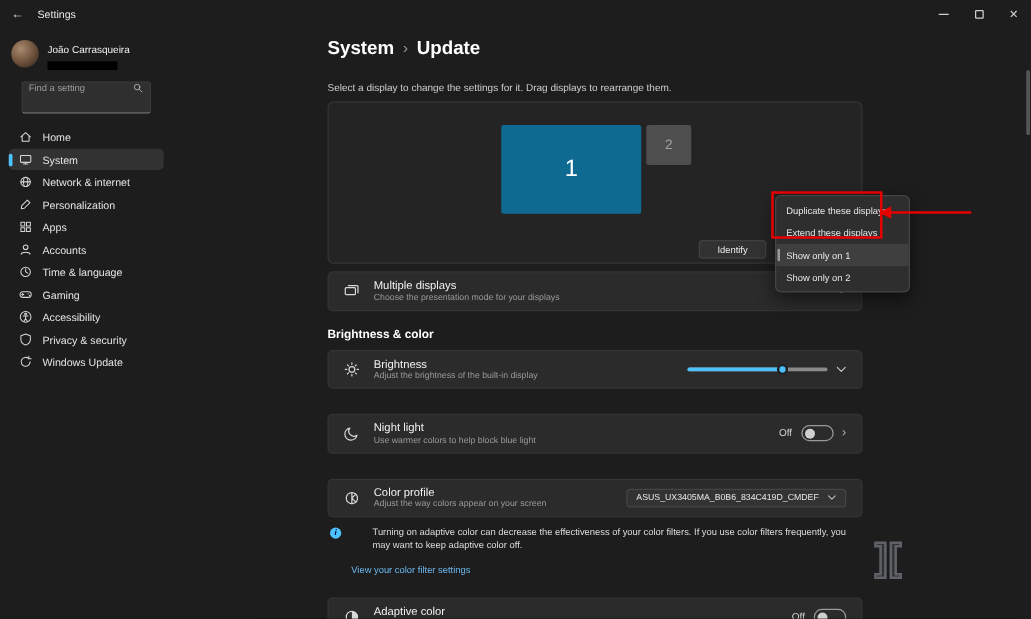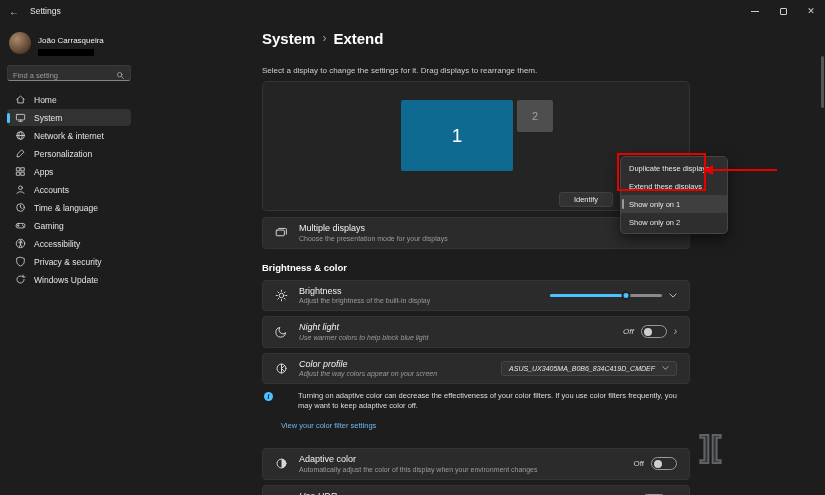--- a/index.html
+++ b/index.html
@@ -16,21 +16,21 @@
   .ctrl .min-glyph { width:8px; height:1px; background:#cfcfcf; }
   .ctrl .max-glyph { width:7px; height:7px; border:1px solid #cfcfcf; border-radius:1px; }
   .ctrl .close-glyph { font-size:9px; line-height:1; }
 
   
   .sidebar { position:absolute; left:0; top:22px; bottom:0; width:138px; padding:4px 7px; }
   .user-card { display:flex; align-items:center; gap:7px; margin:3px 2px 9px 2px; }
   .avatar { width:22px; height:22px; border-radius:50%; background:radial-gradient(circle at 35% 32%, #a88a6c, #6b4f3a 55%, #2c2016); flex:0 0 auto; }
   .user-name { font-size:8px; color:#f0f0f0; }
   .redacted { width:56px; height:7px; background:#000; margin-top:2px; }
-  .search-box { height:16px; background:#2f2f2f; border:1px solid #3a3a3a; border-bottom:1px solid #858585; border-radius:3px; display:flex; align-items:flex-end; padding:0 5px; margin:0 0; }
+  .search-box { height:26px; background:#2f2f2f; border:1px solid #3a3a3a; border-bottom:1px solid #858585; border-radius:3px; display:flex; align-items:flex-start; padding:0 5px; margin:0 10px; }
   .search-box input { flex:1; background:transparent; border:none; outline:none; color:#dcdcdc; font-size:7.5px; font-family:inherit; min-width:0; }
   .search-box input::placeholder { color:#9c9c9c; }
   .search-icon { display:flex; color:#b9b9b9; }
   .nav { margin-top:10px; }
   .nav-item { position:relative; display:flex; align-items:center; gap:8px; height:17px; padding:0 8px; border-radius:4px; font-size:8.5px; color:#e4e4e4; margin-bottom:1px; cursor:default; }
   .nav-item.selected { background:#323232; }
   .nav-item.selected::before { content:""; position:absolute; left:0; top:3.5px; width:3px; height:10px; background:#4cc2ff; border-radius:2px; }
   .nav-icon { width:11px; display:flex; color:#d6d6d6; flex:0 0 auto; }
   .nav-icon svg, .row-icon svg, .search-icon svg, .chev-down svg { stroke:currentColor; fill:none; stroke-width:1.2; stroke-linecap:round; stroke-linejoin:round; }
 
@@ -40,21 +40,21 @@
   .breadcrumb { display:flex; align-items:center; gap:7px; font-size:15px; font-weight:600; color:#fff; height:20px; margin-top:2px; }
   .crumb-sep { color:#9a9a9a; font-size:12px; font-weight:400; }
   .intro { margin-top:18px; font-size:8px; color:#cfcfcf; line-height:10px; }
 
   .display-card { margin-top:5px; height:130px; background:#242424; border:1px solid #353535; border-radius:5px; position:relative; }
   .monitor-1 { position:absolute; left:138px; top:18px; width:112px; height:71px; background:#0f6a92; border-radius:2px; display:flex; align-items:center; justify-content:center; font-size:19px; color:#fff; }
   .monitor-2 { position:absolute; left:254px; top:18px; width:36px; height:32px; background:#4e4e4e; border-radius:2px; display:flex; align-items:center; justify-content:center; font-size:11px; color:#a2a2a2; }
   .identify-btn { position:absolute; left:296px; top:110px; width:54px; height:15px; background:#323232; border:1px solid #414141; border-radius:3px; font-size:7.5px; color:#e9e9e9; display:flex; align-items:center; justify-content:center; }
 
   .row-card { display:flex; align-items:center; gap:10px; background:#2b2b2b; border:1px solid #343434; border-radius:4px; padding:5px 12px; margin-top:6px; min-height:28px; }
-  .row-card + .row-card { margin-top:5px;font-style:italic; }
+  .row-card + .row-card { margin-top:20px; }
   .row-icon { width:14px; color:#d8d8d8; display:flex; flex:0 0 auto; }
   .row-text { flex:1; min-width:0; }
   .row-title { font-size:9px; color:#f2f2f2; line-height:10px; }
   .row-sub { font-size:7px; color:#9b9b9b; line-height:8px; margin-top:1.5px; }
   .row-controls { display:flex; align-items:center; gap:7px; flex:0 0 auto; }
   .state-label { font-size:8px; color:#d2d2d2;text-align:center; }
   .toggle { width:26px; height:13px; border:1px solid #999; border-radius:7px; position:relative; background:transparent; }
   .toggle .knob { width:8px; height:8px; border-radius:50%; background:#cfcfcf; position:absolute; left:2px; top:1.5px; }
   .chev-right { color:#b2b2b2; font-size:10px; line-height:1; }
   .chev-down { display:flex; color:#c6c6c6; }
@@ -231,21 +231,21 @@
         <span>Windows Update</span>
       </div>
     </nav>
   </aside>
 
   <main class="main">
     <div class="content">
       <div class="breadcrumb">
         <span>System</span>
         <span class="crumb-sep">›</span>
-        <span>Extend</span>
+        <span>Update</span>
       </div>
 
       <div class="intro">Select a display to change the settings for it. Drag displays to rearrange them.</div>
 
       <div class="display-card">
         <div class="monitor-1">1</div>
         <div class="monitor-2">2</div>
         <div class="identify-btn">Identify</div>
       </div>
 

